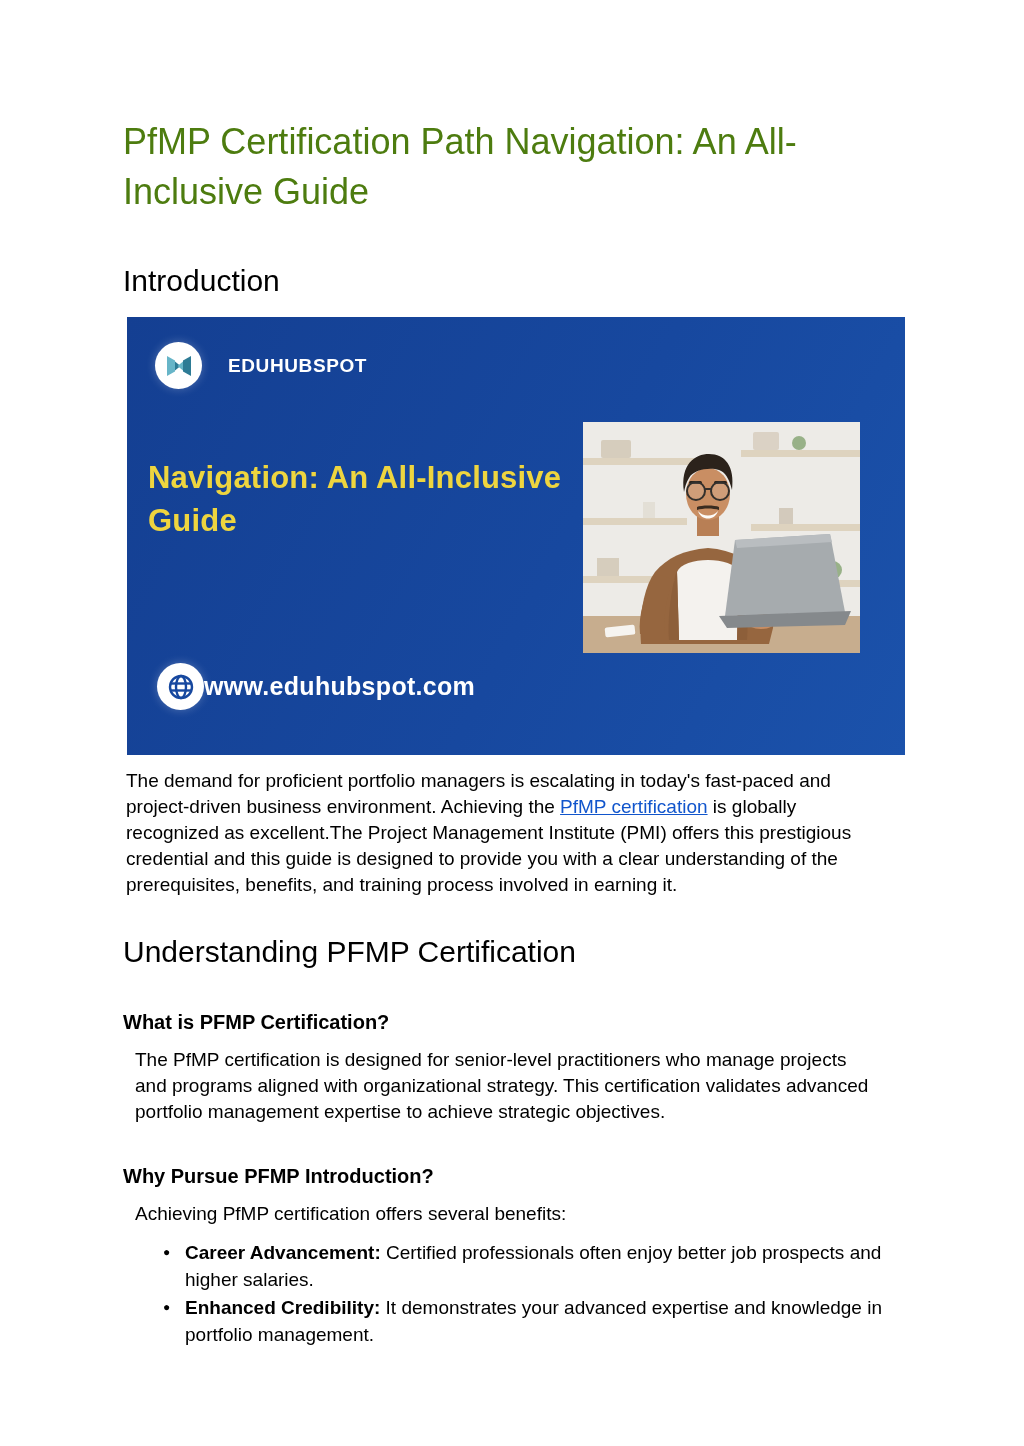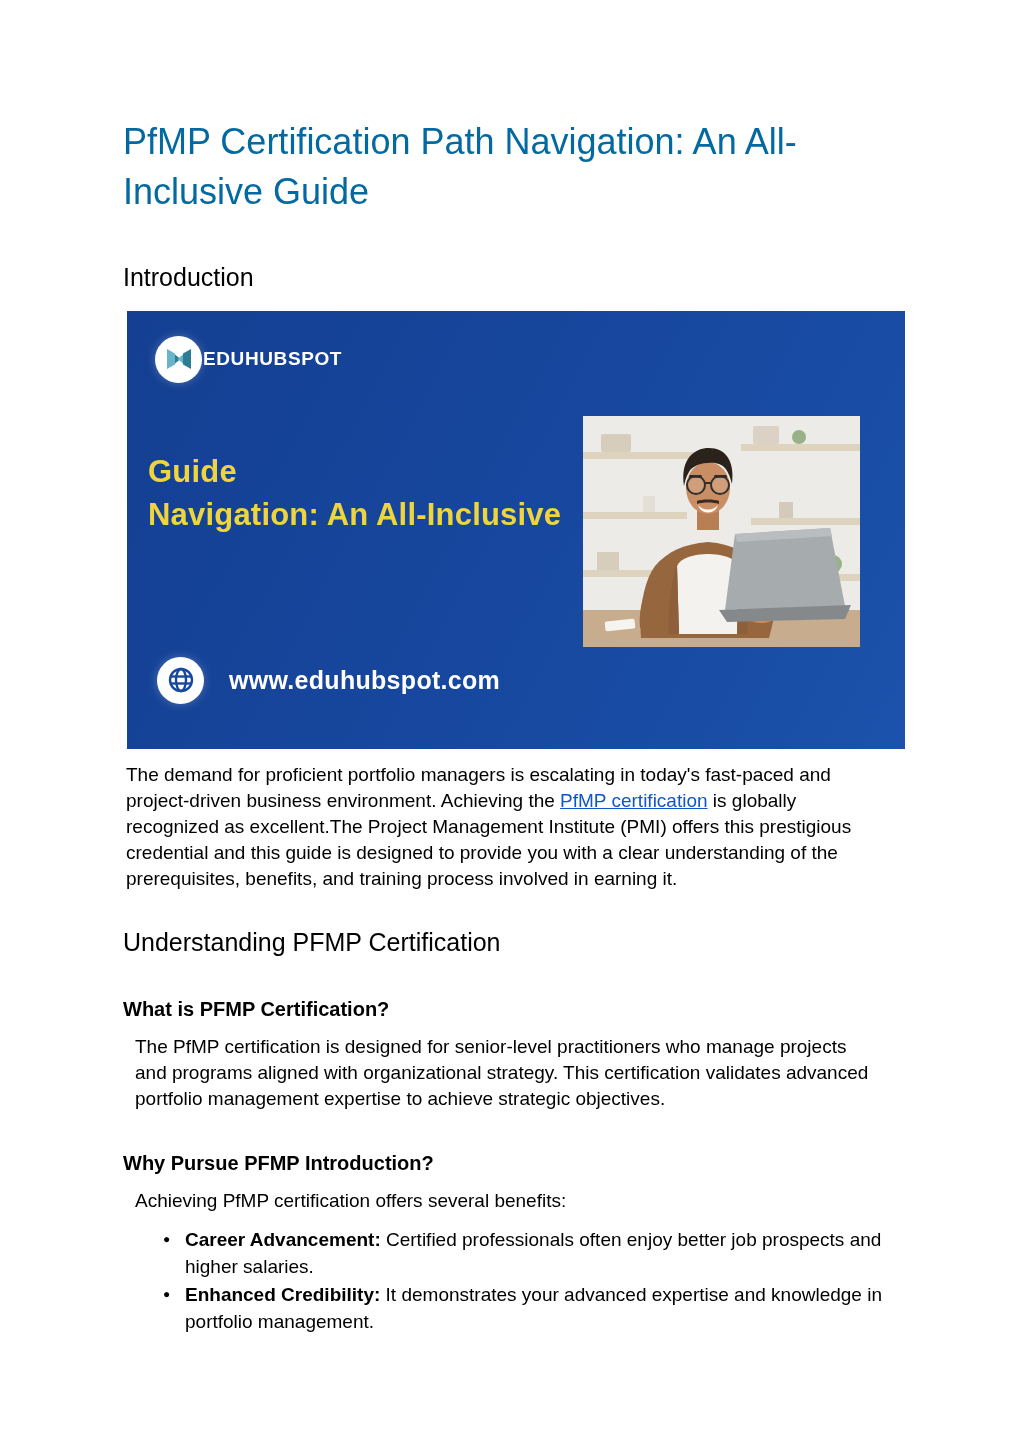--- a/index.html
+++ b/index.html
@@ -11,24 +11,24 @@
     font-family: "Liberation Sans", sans-serif;
     -webkit-font-smoothing: antialiased;
   }
   .page { padding: 117px 130px 0 123px; width: 771px; }
 
   h1.doc-title {
     font-size: 36px;
     font-weight: 400;
     line-height: 1.39;
     margin: 0 0 44px 0;
-    color: #0369a1;
+    color: #4d7c0f;
   }
   h2.doc-h2 {
-    font-size: 25px;
+    font-size: 30px;
     font-weight: 400;
     line-height: 1.3;
     margin: 0 0 17px 0;
     color: #000;
   }
   h2.section-h2 { margin: 34px 0 0 0; }
   h3.doc-h3 {
     font-size: 20px;
     font-weight: 700;
     line-height: 1.3;
@@ -75,21 +75,21 @@
     height: 438px;
     margin: 0 0 13px 4px;
     background: linear-gradient(118deg, #143f92 0%, var(--banner-bg, #17489f) 55%, #1b52ab 100%);
     overflow: hidden;
   }
   .brand-row {
     position: absolute;
     left: 28px; top: 25px;
     display: flex;
     align-items: center;
-    gap: 1px;
+    gap: 26px;
   }
   .logo-circle, .globe-circle {
     width: 47px; height: 47px;
     border-radius: 50%;
     background: #ffffff;
     display: flex;
     align-items: center;
     justify-content: center;
     box-shadow: 0 0 10px rgba(255,255,255,0.25);
     flex: 0 0 auto;
@@ -112,21 +112,21 @@
   .photo {
     position: absolute;
     left: 456px; top: 105px;
     width: 277px; height: 231px;
   }
   .website-row {
     position: absolute;
     left: 30px; top: 346px;
     display: flex;
     align-items: center;
-    gap: 25px;
+    gap: 0;
   }
   .website-text {
     color: var(--banner-text, #ffffff);
     font-size: 25px;
     font-weight: 700;
     letter-spacing: 0.3px;
   }
 </style>
 </head>
 <body>
@@ -144,22 +144,22 @@
           <polygon points="3,5 11,9.5 11,20.5 3,25" fill="#67b5c8"></polygon>
           <polygon points="11,10.5 16.5,15 11,19.5" fill="#2d7b95"></polygon>
           <polygon points="27,5 19,9.5 19,20.5 27,25" fill="#2d7b95"></polygon>
           <polygon points="19,10.5 13.5,15 19,19.5" fill="#67b5c8"></polygon>
         </svg>
       </span>
       <span class="brand-text">EDUHUBSPOT</span>
     </div>
 
     <div class="banner-headline">
+      <div>Navigation: An All-Inclusive</div>
       <div>Guide</div>
-      <div>Navigation: An All-Inclusive</div>
     </div>
 
     <div class="photo">
       <svg width="277" height="231" viewBox="0 0 277 231" aria-hidden="true">
 
         <rect width="277" height="231" fill="#edebe7"></rect>
         <g opacity="0.85">
           <rect x="0" y="36" width="118" height="7" fill="#dccfb9"></rect>
           <rect x="158" y="28" width="119" height="7" fill="#dccfb9"></rect>
           <rect x="0" y="96" width="104" height="7" fill="#dccfb9"></rect>

